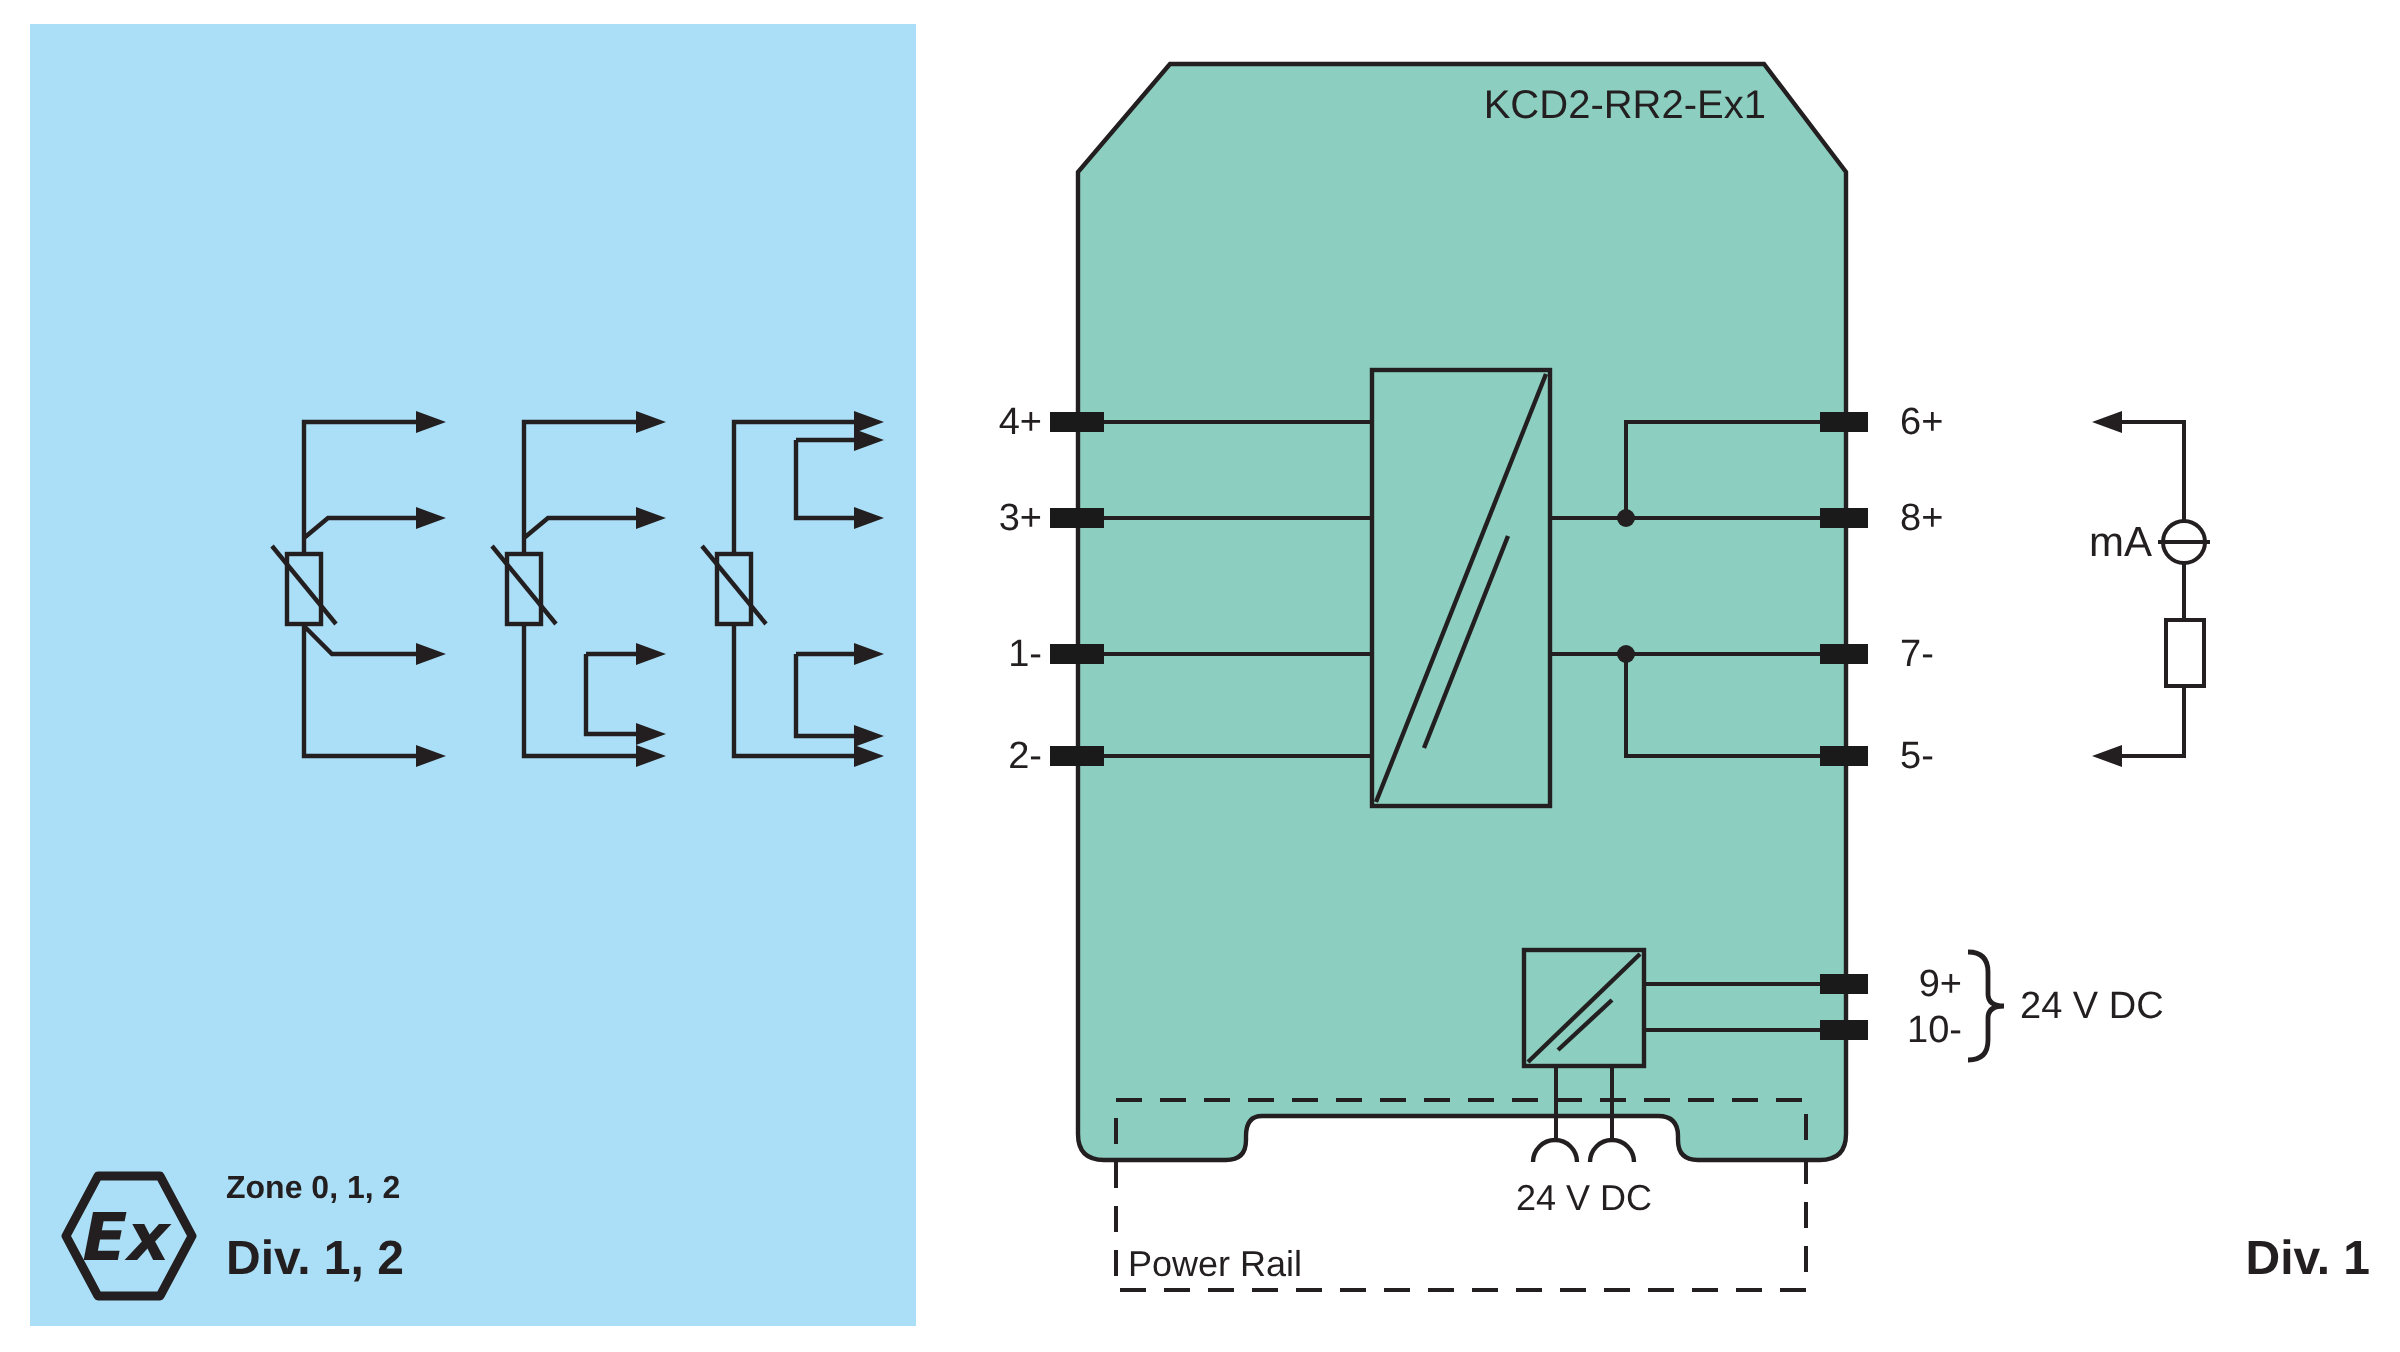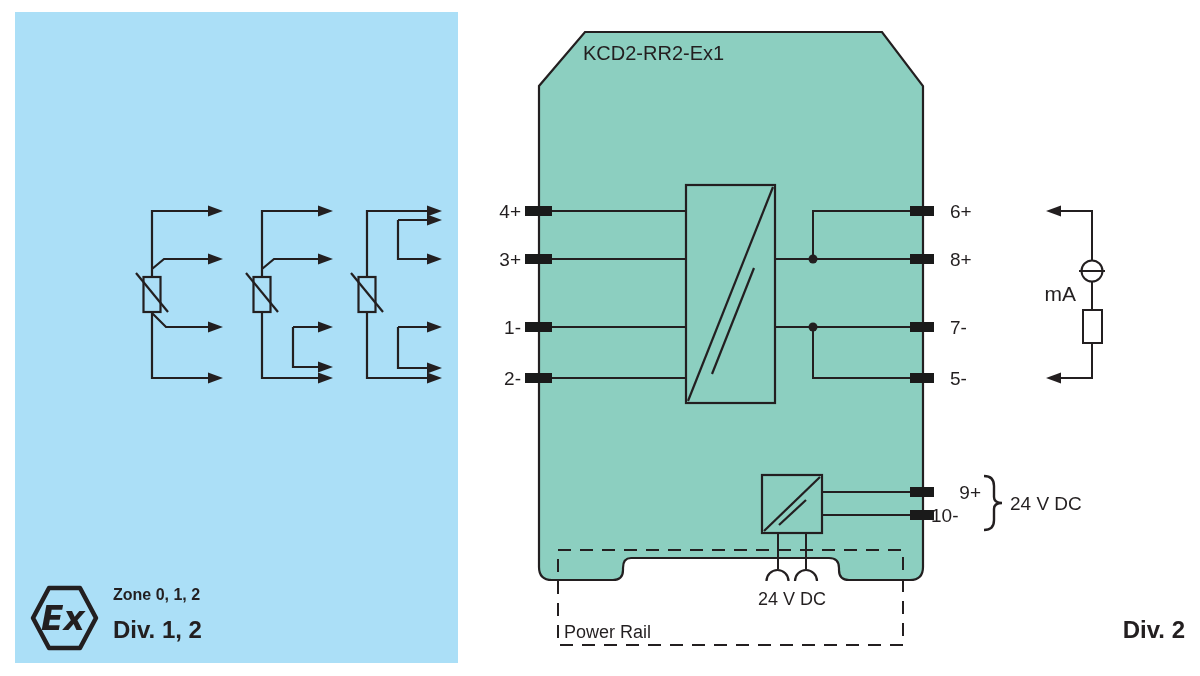--- a/index.html
+++ b/index.html
@@ -133,39 +133,39 @@
       <circle cx="1092" cy="271" r="10.5" fill="#ffffff"></circle>
       <path d="M1079,271 H1105"></path>
       <rect x="1083" y="310" width="19" height="33" fill="#ffffff"></rect>
       <g fill="#231f20" stroke="none">
         <use href="#arrow-left" x="1046" y="211"></use>
         <use href="#arrow-left" x="1046" y="378"></use>
       </g>
     </g>
   </svg>
 
-  <div class="lbl" style="left:583px;top:42px;width:300px;text-align:left;font-size:20px;">KCD2-RR2-Ex1</div>
+  <div class="lbl" style="left:583px;top:42px;width:300px;text-align:right;font-size:20px;">KCD2-RR2-Ex1</div>
 
   <div class="lbl" style="left:475px;top:201px;width:46px;text-align:right;font-size:19px;">4+</div>
   <div class="lbl" style="left:475px;top:249px;width:46px;text-align:right;font-size:19px;">3+</div>
   <div class="lbl" style="left:475px;top:317px;width:46px;text-align:right;font-size:19px;">1-</div>
   <div class="lbl" style="left:475px;top:368px;width:46px;text-align:right;font-size:19px;">2-</div>
 
   <div class="lbl" style="left:950px;top:201px;width:46px;font-size:19px;">6+</div>
   <div class="lbl" style="left:950px;top:249px;width:46px;font-size:19px;">8+</div>
   <div class="lbl" style="left:950px;top:317px;width:46px;font-size:19px;">7-</div>
   <div class="lbl" style="left:950px;top:368px;width:46px;font-size:19px;">5-</div>
 
   <div class="lbl" style="left:931px;top:482px;width:50px;text-align:right;font-size:19px;">9+</div>
-  <div class="lbl" style="left:931px;top:505px;width:50px;font-size:19px;">10-</div>
+  <div class="lbl" style="left:931px;top:505px;width:50px;text-align:right;font-size:19px;">10-</div>
   <div class="lbl" style="left:1010px;top:493px;font-size:19px;">24 V DC</div>
 
-  <div class="lbl" style="left:1010px;top:260px;width:66px;text-align:right;font-size:21px;margin-top:22px;">mA</div>
+  <div class="lbl" style="left:1010px;top:260px;width:66px;text-align:right;font-size:21px;">mA</div>
 
   <div class="lbl" style="left:727px;top:589px;width:130px;text-align:center;font-size:18px;">24 V DC</div>
   <div class="lbl" style="left:564px;top:622px;font-size:18px;text-align:right;">Power Rail</div>
 
   <div class="lbl bold" style="left:113px;top:586px;font-size:16px;">Zone 0, 1, 2</div>
   <div class="lbl bold" style="left:113px;top:616px;font-size:24px;">Div. 1, 2</div>
 
-  <div class="lbl bold" style="left:1035px;top:616px;width:150px;text-align:right;font-size:24px;">Div. 2</div>
+  <div class="lbl bold" style="left:1035px;top:616px;width:150px;text-align:right;font-size:24px;">Div. 1</div>
 
 </div>
 
 </body></html>

